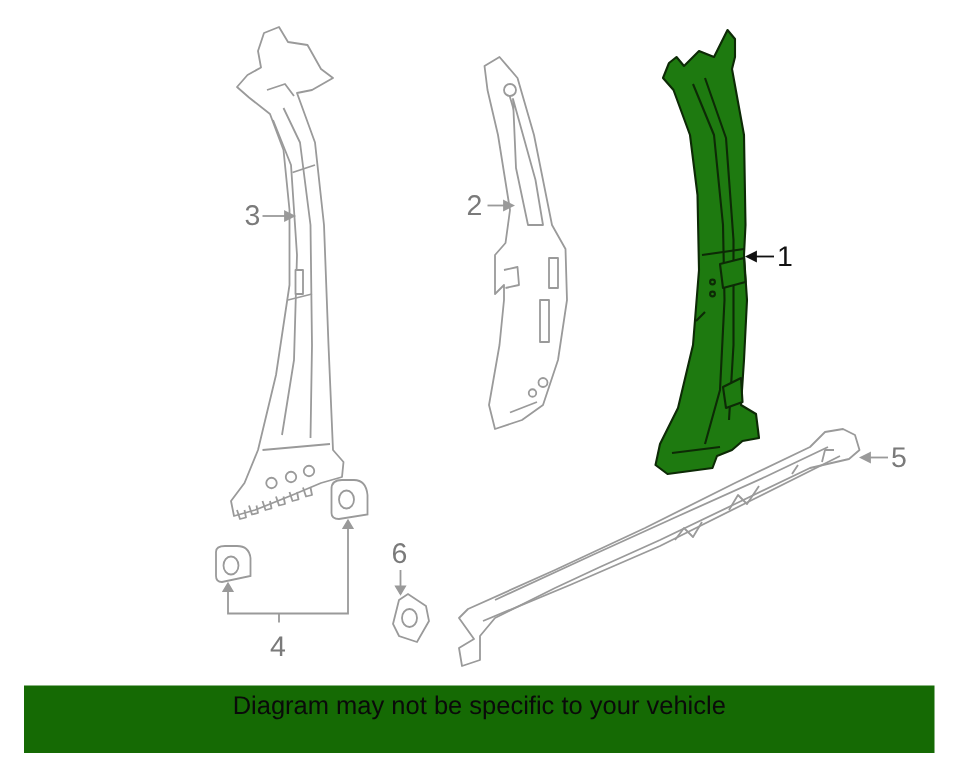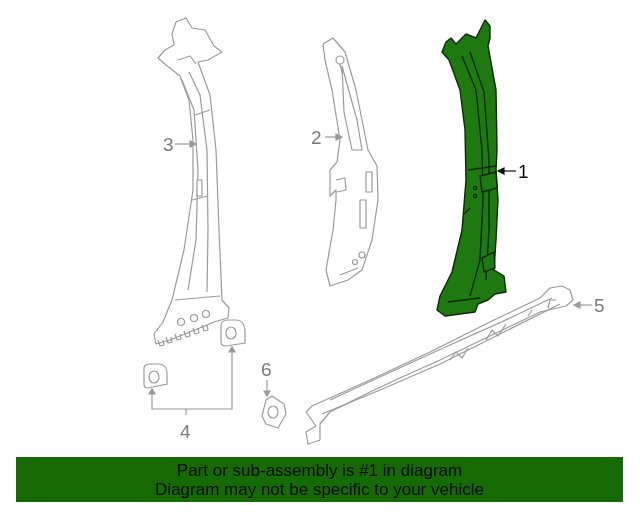--- a/index.html
+++ b/index.html
@@ -102,15 +102,14 @@
 </svg>
 
 <span class="callout active" style="left:518px; top:162px;">1</span>
 <span class="callout" style="left:311px; top:128px;">2</span>
 <span class="callout" style="left:163px; top:135px;">3</span>
 <span class="callout" style="left:180px; top:422px;">4</span>
 <span class="callout" style="left:594px; top:296px;">5</span>
 <span class="callout" style="left:261px; top:360px;">6</span>
 
 <div id="banner">
-  <div>Part or sub-assembly is #1 in diagram</div>
   <div>Diagram may not be specific to your vehicle</div>
 </div>
 
 </body></html>

